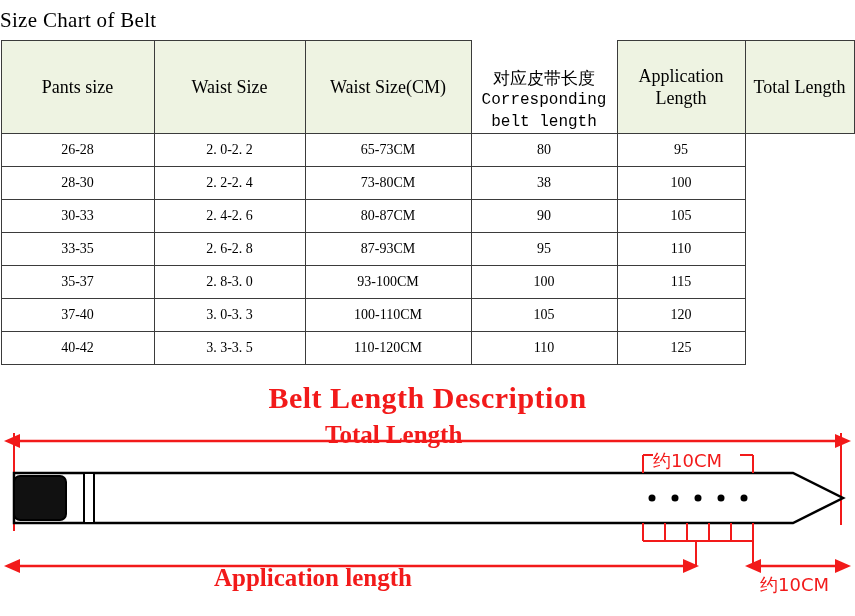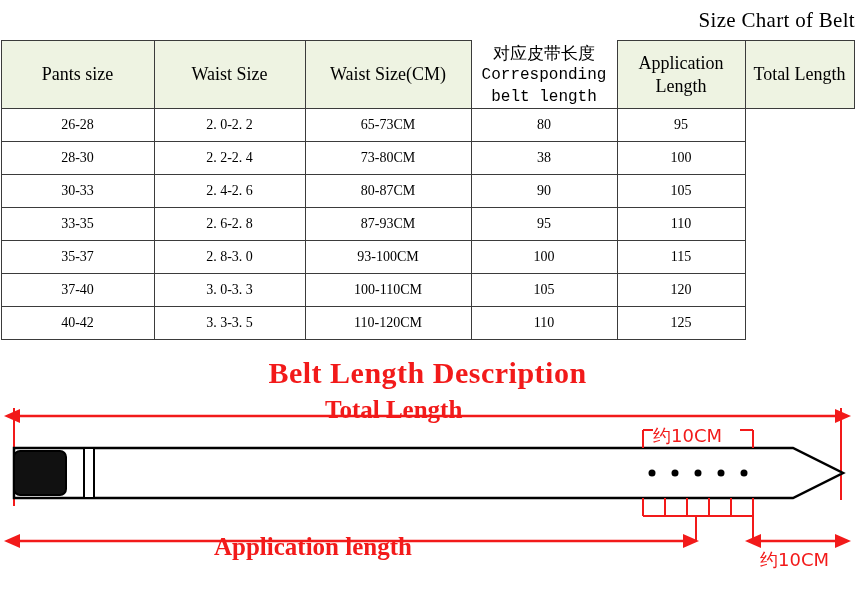--- a/index.html
+++ b/index.html
@@ -9,21 +9,21 @@
   }
   body {
     width: 855px;
     height: 616px;
     font-family: "Liberation Serif", serif;
     color: #000000;
     position: relative;
     overflow: hidden;
   }
   .page-title {
-    text-align: right;
+    text-align: left;
     font-size: 21px;
     font-family: "Liberation Serif", serif;
     padding-top: 8px;
     padding-bottom: 7px;
     letter-spacing: 0.3px;
   }
   table.size-chart {
     border-collapse: collapse;
     width: 847px;
     margin: 0 auto;
@@ -50,20 +50,21 @@
   .col-waistcm { width: 165px; }
   .col-desc   { width: 145px; }
   .col-app    { width: 127px; }
   .col-total  { width: 108px; }
 
   .desc-cell {
     font-size: 17px;
     line-height: 1.45;
     vertical-align: middle;
     text-align: center;
+    margin-top: 25px;
   }
   .desc-cell .cn {
     font-family: "DejaVu Sans", sans-serif;
     font-size: 17px;
     display: block;
   }
   .desc-cell .en {
     font-family: "Liberation Mono", monospace;
     font-size: 16px;
     display: block;
@@ -89,21 +90,21 @@
   }
   .diagram svg { display: block; }
   .lbl {
     position: absolute;
     color: #f21a1a;
     font-family: "Liberation Serif", serif;
     font-weight: bold;
     white-space: nowrap;
   }
   .lbl-total { left: 325px; top: 0px; font-size: 25px; }
-  .lbl-app   { left: 214px; top: 137px; font-size: 25px; }
+  .lbl-app   { left: 214px; top: 143px; font-size: 25px; }
   .lbl-10a   { left: 653px; top: 28px; font-size: 18px; font-family: "DejaVu Sans", sans-serif; font-weight: normal;}
   .lbl-10b   { left: 760px; top: 152px; font-size: 18px; font-family: "DejaVu Sans", sans-serif; font-weight: normal;}
 </style>
 </head>
 <body>
 
 <div class="page-title">Size Chart of Belt</div>
 
 <table class="size-chart">
   <thead>

